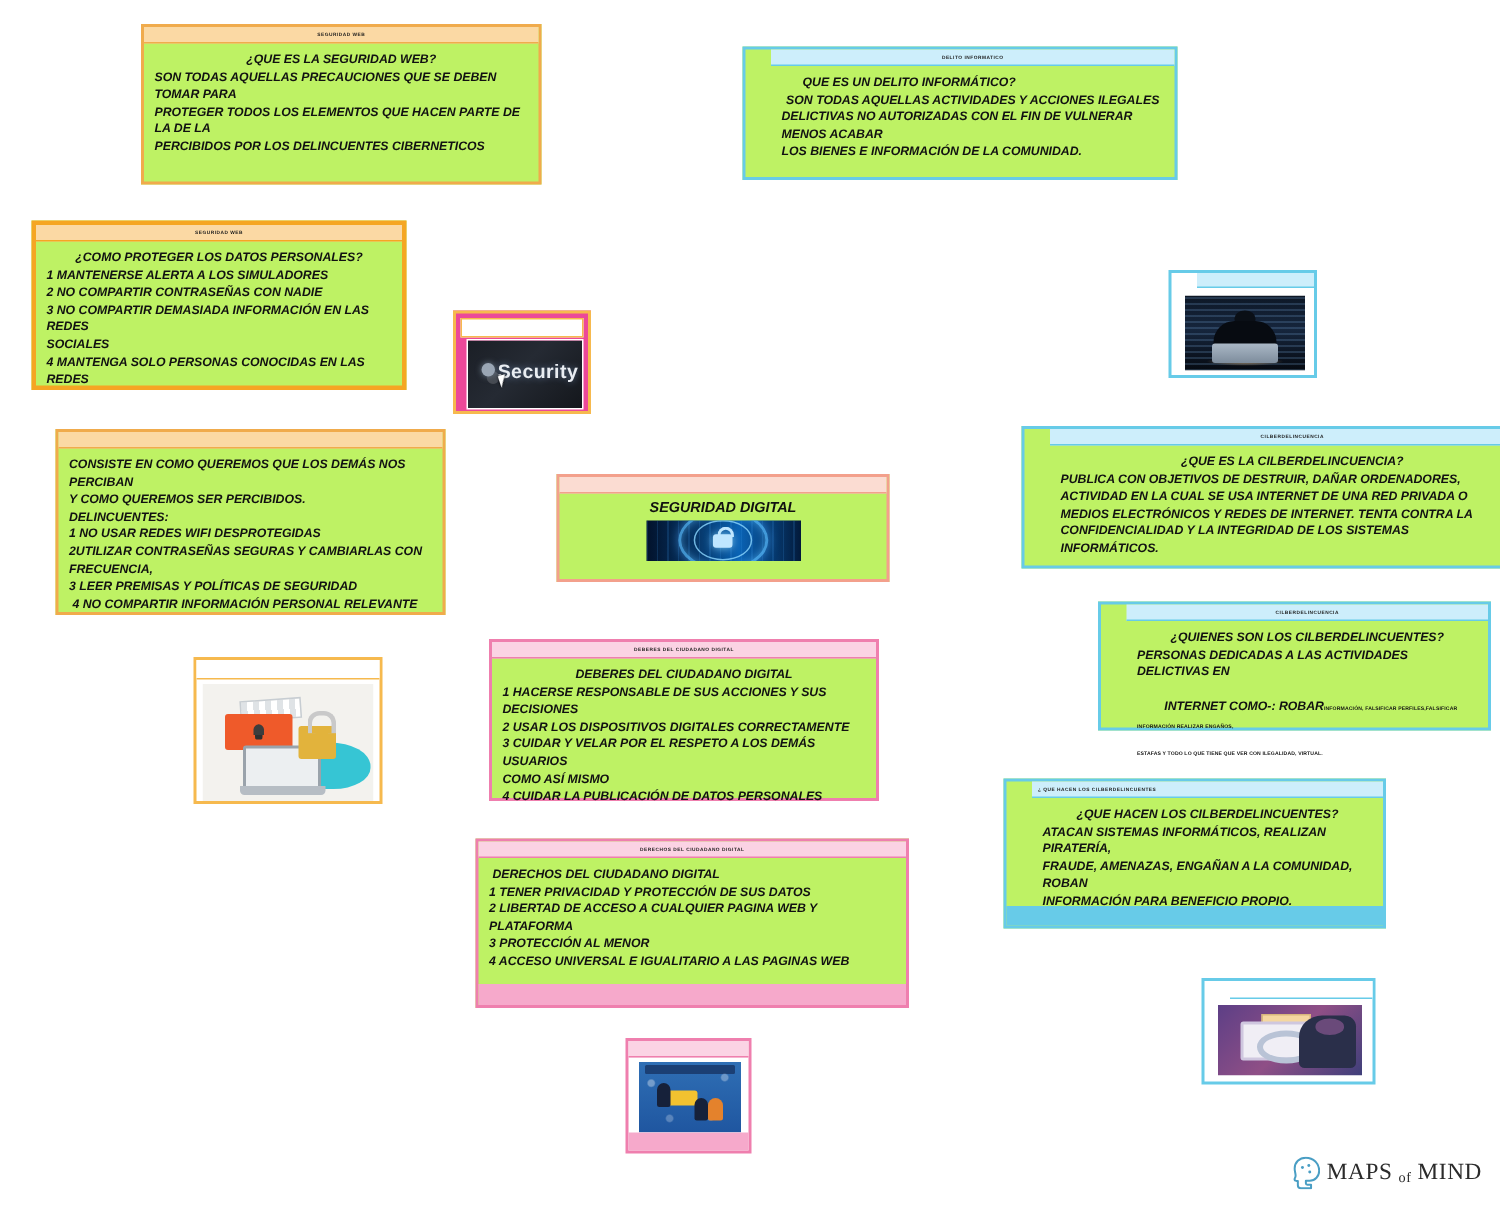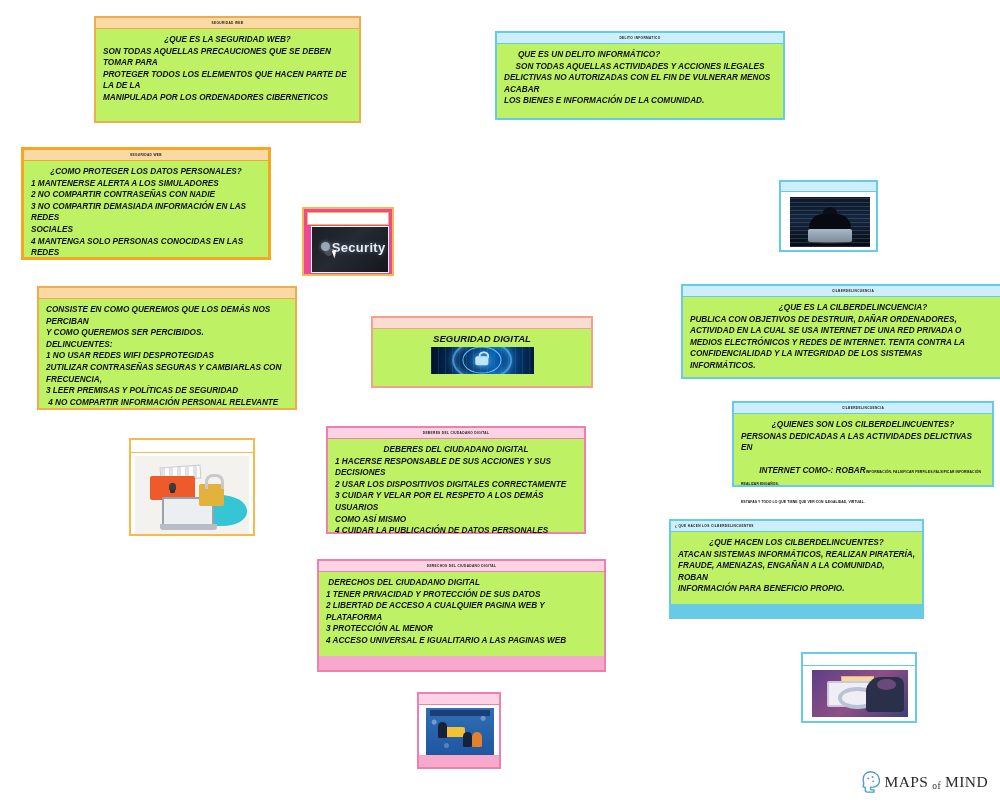--- a/index.html
+++ b/index.html
@@ -55,21 +55,21 @@
     line-height:5.4px;
     letter-spacing:.1px;
   }
 
   
   .orange{border-color:#f0ab4c;}
   .orange .hdr{background:#fbd9a4;border-bottom-color:#f0ab4c;}
   .orange-solid{border-color:#f5a623;}
   .orange-solid .hdr{background:#fbd9a4;border-bottom-color:#f5a623;}
   .orange-thick{border-color:#f6b94e;}
-  .blue{border-color:#67cbe8;}
+  .blue{border-color:#67cbe8;padding-left:17px;}
   .blue .hdr{background:#cdeefb;border-bottom-color:#67cbe8;}
   .pink{border-color:#ef7fae;}
   .pink .hdr{background:#fbd3e4;border-bottom-color:#ef7fae;}
   .salmon{border-color:#f3a08c;}
   .salmon .hdr{background:#fbdcd2;border-bottom-color:#f3a08c;}
 
   
   .footband{position:absolute;left:0;right:0;bottom:0;}
 
   
@@ -286,21 +286,21 @@
 <body>
 
 <div class="canvas">
 
   <div class="card orange" style="left:94px;top:16px;width:267px;height:107px;">
     <div class="hdr">SEGURIDAD WEB</div>
     <div class="body">
       <div class="ln c">¿QUE ES LA SEGURIDAD WEB?</div>
       <div class="ln">SON TODAS AQUELLAS PRECAUCIONES QUE SE DEBEN TOMAR PARA</div>
       <div class="ln">PROTEGER TODOS LOS ELEMENTOS QUE HACEN PARTE DE LA DE LA</div>
-      <div class="ln">MANIPULADA POR LOS ORDENADORES CIBERNETICOS</div>
+      <div class="ln">PERCIBIDOS POR LOS DELINCUENTES CIBERNETICOS</div>
     </div>
   </div>
 
   <div class="card blue" style="left:495px;top:31px;width:290px;height:89px;">
     <div class="hdr">DELITO INFORMATICO</div>
     <div class="body">
       <div class="ln ind">QUE ES UN DELITO INFORMÁTICO?</div>
       <div class="ln c">SON TODAS AQUELLAS ACTIVIDADES Y ACCIONES ILEGALES</div>
       <div class="ln">DELICTIVAS NO AUTORIZADAS CON EL FIN DE VULNERAR MENOS ACABAR</div>
       <div class="ln">LOS BIENES E INFORMACIÓN DE LA COMUNIDAD.</div>

